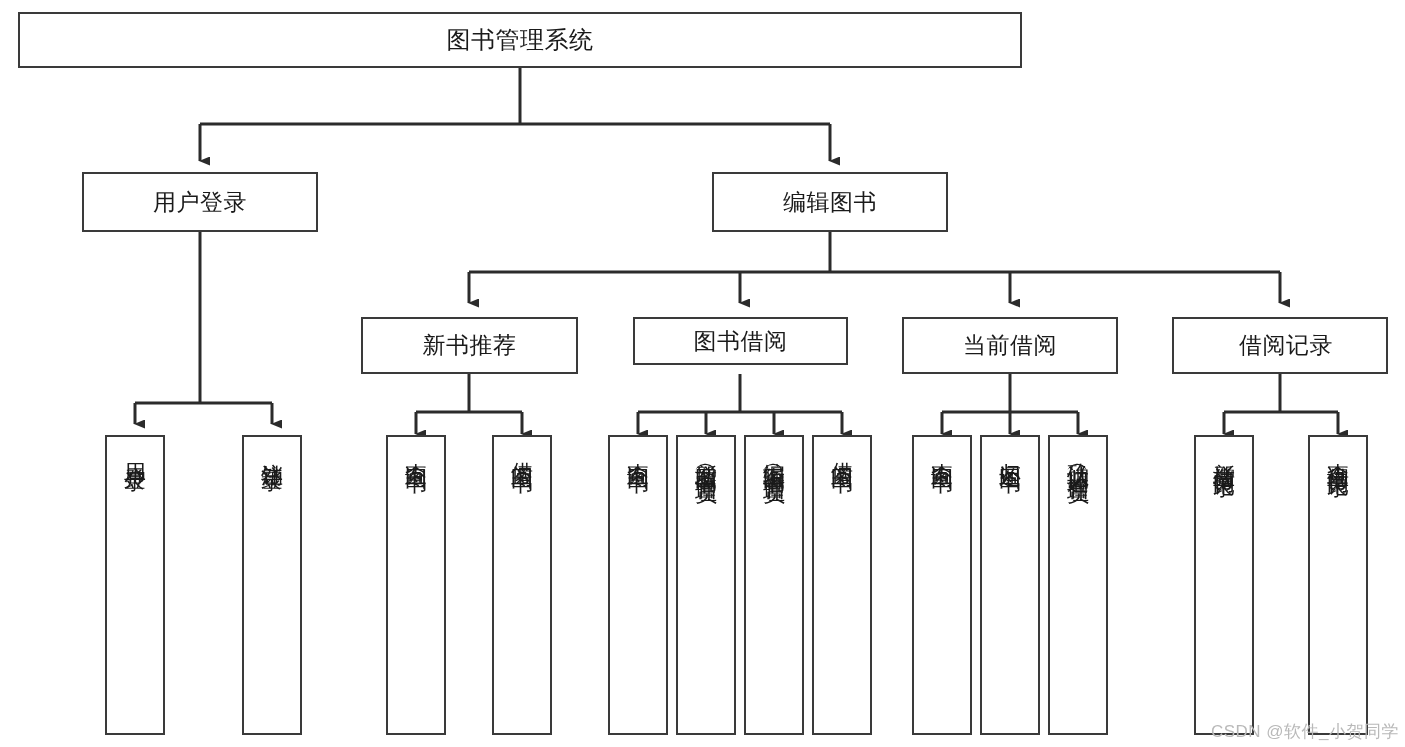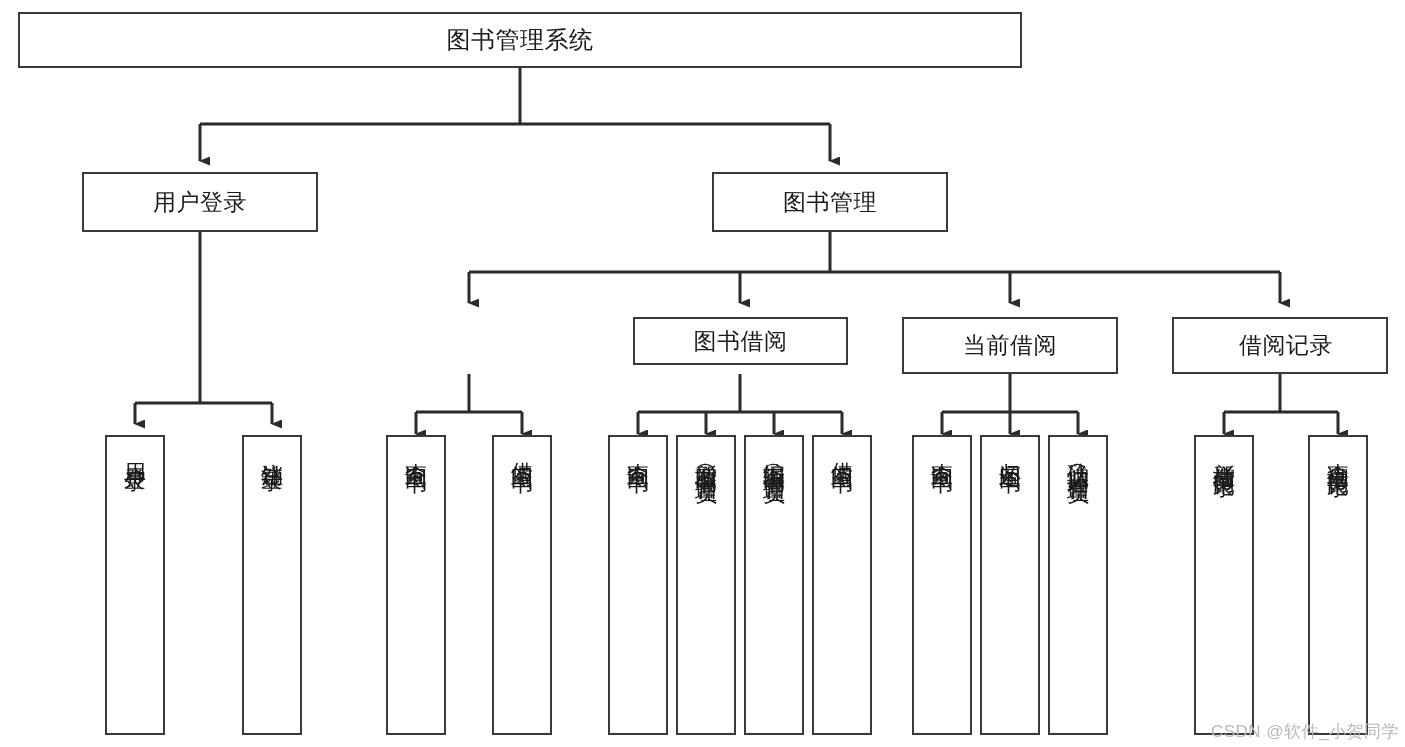--- a/index.html
+++ b/index.html
@@ -133,23 +133,26 @@
   </svg>
 
   <div class="node horiz root" style="left:18px; top:12px; width:1004px; height:56px;">
     <span class="lbl">图书管理系统</span>
   </div>
 
   <div class="node horiz" style="left:82px; top:172px; width:236px; height:60px;">
     <span class="lbl">用户登录</span>
   </div>
   <div class="node horiz" style="left:712px; top:172px; width:236px; height:60px;">
-    <span class="lbl">图书管理</span>
-  </div>
-
+    <span class="lbl">编辑图书</span>
+  </div>
+
+  <div class="node horiz" style="left:361px; top:317px; width:217px; height:57px;">
+    <span class="lbl">新书推荐</span>
+  </div>
   <div class="node horiz" style="left:633px; top:317px; width:215px; height:48px;">
     <span class="lbl">图书借阅</span>
   </div>
   <div class="node horiz" style="left:902px; top:317px; width:216px; height:57px;">
     <span class="lbl">当前借阅</span>
   </div>
   <div class="node horiz" style="left:1172px; top:317px; width:216px; height:57px;padding-left:12px;">
     <span class="lbl">借阅记录</span>
   </div>
 

